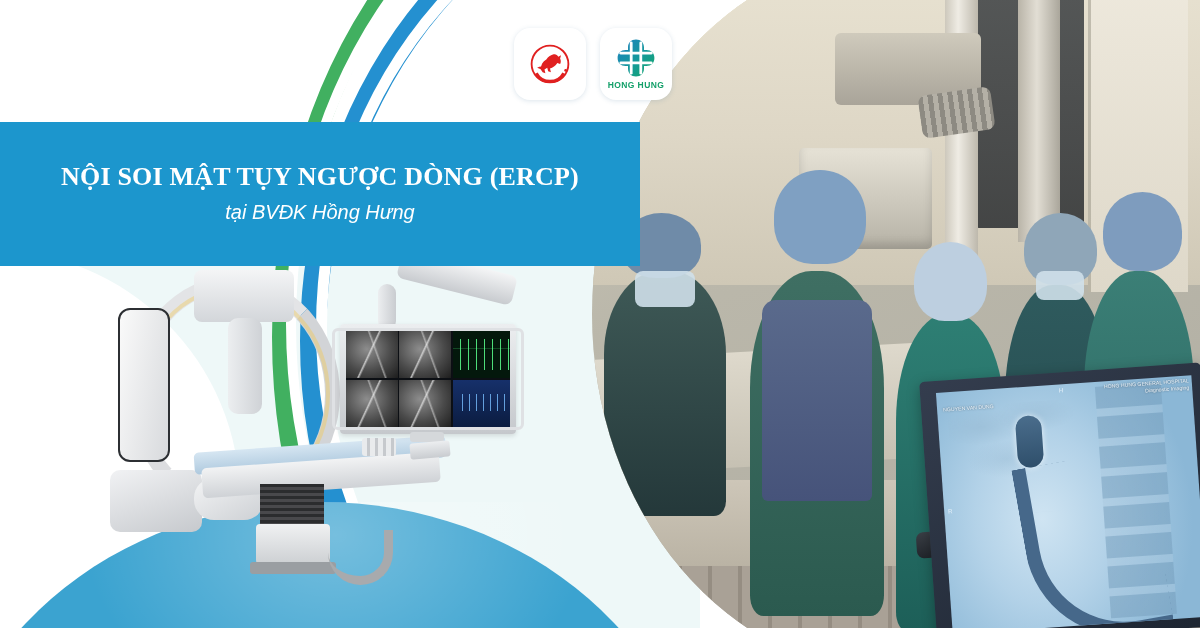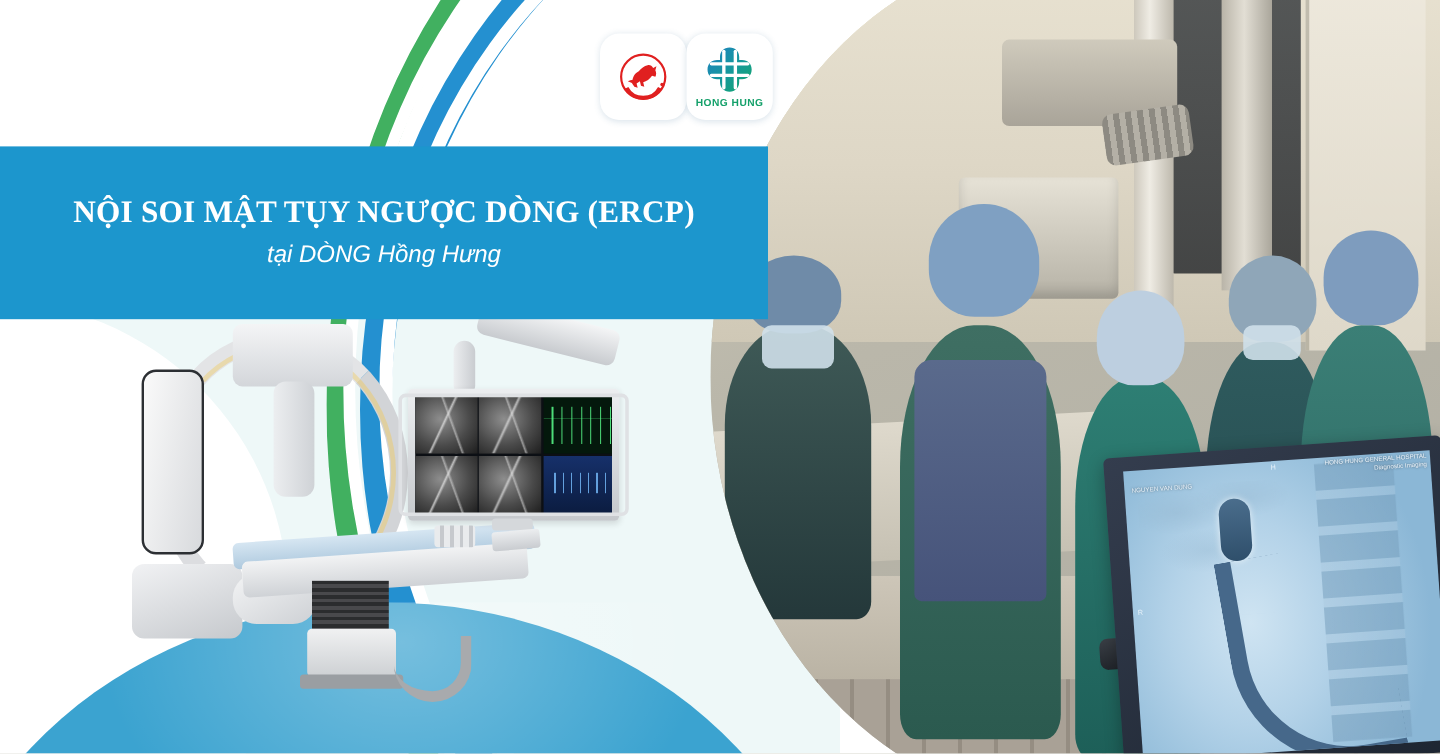--- a/index.html
+++ b/index.html
@@ -113,21 +113,21 @@
   .t-sub{
     color:#ffffff;font-size:23px;font-weight:500;margin-top:12px;
     text-align:center;line-height:1.1;white-space:nowrap;
   }
   .t-sub2{
     color:#ffffff;font-size:20px;font-style:italic;margin-top:9px;
     text-align:center;line-height:1.1;white-space:nowrap;
   }
 
   
-  .logos{position:absolute;left:500px;top:28px;display:flex;gap:0;z-index:6;}
+  .logos{position:absolute;left:514px;top:28px;display:flex;gap:14px;z-index:6;}
   .logo-card{
     width:72px;height:72px;background:#ffffff;border-radius:16px;
     box-shadow:0 1px 5px rgba(60,110,150,.18);
     display:flex;flex-direction:column;align-items:center;justify-content:center;
   }
   .logo-tn{width:46px;height:46px;}
   .logo-hh-mark{width:40px;height:40px;}
   .logo-hh-text{
     font-size:8.5px;font-weight:bold;color:#14a06a;letter-spacing:.4px;margin-top:2px;
   }
@@ -406,21 +406,21 @@
         <div class="fl-hdr"><span>HONG HUNG GENERAL HOSPITAL</span><br><span>Diagnostic Imaging</span></div>
         <div class="fl-pat">NGUYEN VAN DUNG</div>
         <div class="fl-h">H</div>
         <div class="fl-r">R</div>
       </div>
     </div>
   </div>
 
   <div class="title-band">
     <div class="t-main">NỘI SOI MẬT TỤY NGƯỢC DÒNG (ERCP)</div>
-    <div class="t-sub2">tại DÒNG Hồng Hưng</div>
+    <div class="t-sub2">tại BVĐK Hồng Hưng</div>
   </div>
 
   <div class="logos">
 
     <div class="logo-card">
       <svg class="logo-tn" viewBox="0 0 100 100">
         <circle cx="50" cy="50" r="40" fill="none" stroke="#e02020" stroke-width="4"></circle>
         <path d="M30 62 C30 52 34 44 42 40 C46 35 52 30 58 29 C62 28 66 30 68 34 L74 31 L72 38 C74 42 74 46 72 50 L66 48 C62 54 56 58 50 60 L52 68 L46 66 L44 58 L38 62 L40 70 L34 68 Z" fill="#e02020"></path>
         <path d="M22 58 C30 54 36 56 40 58 L34 63 Z" fill="#e02020"></path>
         <path d="M20 70 A34 34 0 0 0 80 70" fill="none" stroke="#e02020" stroke-width="7"></path>

